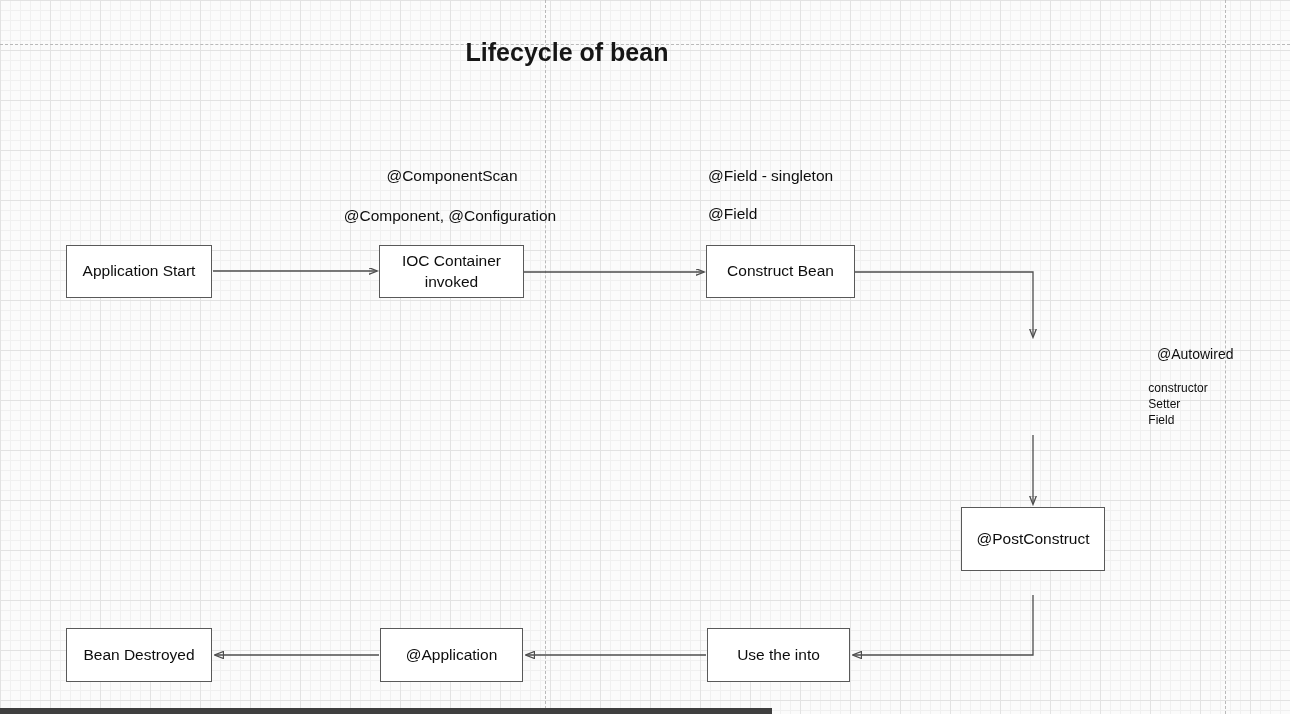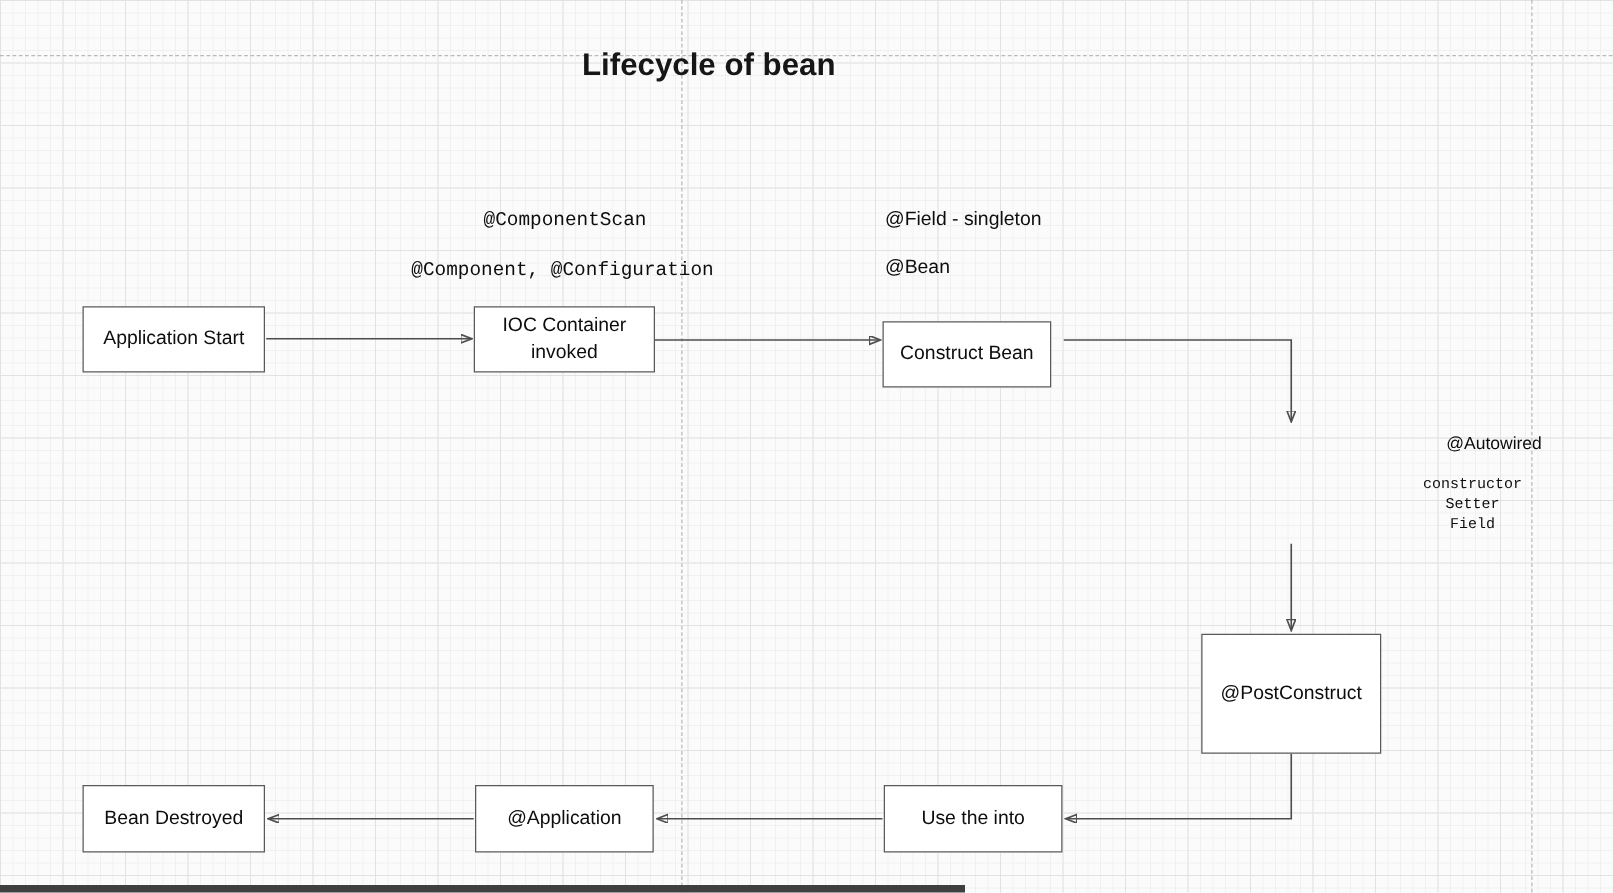--- a/index.html
+++ b/index.html
@@ -29,21 +29,21 @@
     display:flex;align-items:center;justify-content:center;
     box-sizing:border-box;
   }
   .node .lbl{
     font-size:15.5px;color:#0d0d0d;text-align:center;
     white-space:pre-line;line-height:1.3;
   }
   .note{
     position:absolute;color:#0d0d0d;font-size:15.5px;white-space:pre-line;
   }
-  .note.centered{transform:translate(-50%,-50%);text-align:center;font-family:Liberation Mono, monospace;}
+  .note.centered{transform:translate(-50%,-50%);}
   #svg-connectors{position:absolute;inset:0;pointer-events:none;}
   #svg-connectors path{fill:none;stroke:#4d4d4d;stroke-width:1.3;}
   #hscroll-thumb{
     position:absolute;left:0;bottom:0;width:772px;height:6px;background:#3f3f3f;
   }
 </style>
 </head>
 <body>
 
 <div id="canvas">
@@ -65,41 +65,41 @@
     <path d="M851,272 L1033,272 L1033,337" marker-end="url(#arrow)"></path>
     <path d="M1033,435 L1033,504" marker-end="url(#arrow)"></path>
     <path d="M1033,595 L1033,655 L853,655" marker-end="url(#arrow)"></path>
     <path d="M706,655 L526,655" marker-end="url(#arrow)"></path>
     <path d="M379,655 L215,655" marker-end="url(#arrow)"></path>
   </svg>
 
   <div class="note centered" style="left:452px;top:176px">@ComponentScan</div>
   <div class="note centered" style="left:450px;top:216px">@Component, @Configuration</div>
   <div class="note" style="left:708px;top:167px">@Field - singleton</div>
-  <div class="note" style="left:708px;top:205px">@Bean</div>
+  <div class="note" style="left:708px;top:205px">@Field</div>
   <div class="note" style="left:1157px;top:346px;font-size:14px">@Autowired</div>
   <div class="note centered" style="left:1178px;top:404px;font-size:12px;line-height:1.35">constructor
 Setter
 Field</div>
 
   <div class="node" style="left:66px;top:245px;width:146px;height:53px">
     <span class="lbl">Application Start</span>
   </div>
 
   <div class="node" style="left:379px;top:245px;width:145px;height:53px">
     <span class="lbl">IOC Container
 invoked</span>
   </div>
 
-  <div class="node" style="left:706px;top:257px;width:135px;height:53px">
+  <div class="node" style="left:706px;top:245px;width:149px;height:53px">
     <span class="lbl">Construct Bean</span>
   </div>
 
 
-  <div class="node" style="left:961px;top:507px;width:144px;height:96px">
+  <div class="node" style="left:961px;top:507px;width:144px;height:64px">
     <span class="lbl">@PostConstruct</span>
   </div>
 
   <div class="node" style="left:707px;top:628px;width:143px;height:54px">
     <span class="lbl">Use the into</span>
   </div>
 
   <div class="node" style="left:380px;top:628px;width:143px;height:54px">
     <span class="lbl">@Application</span>
   </div>

